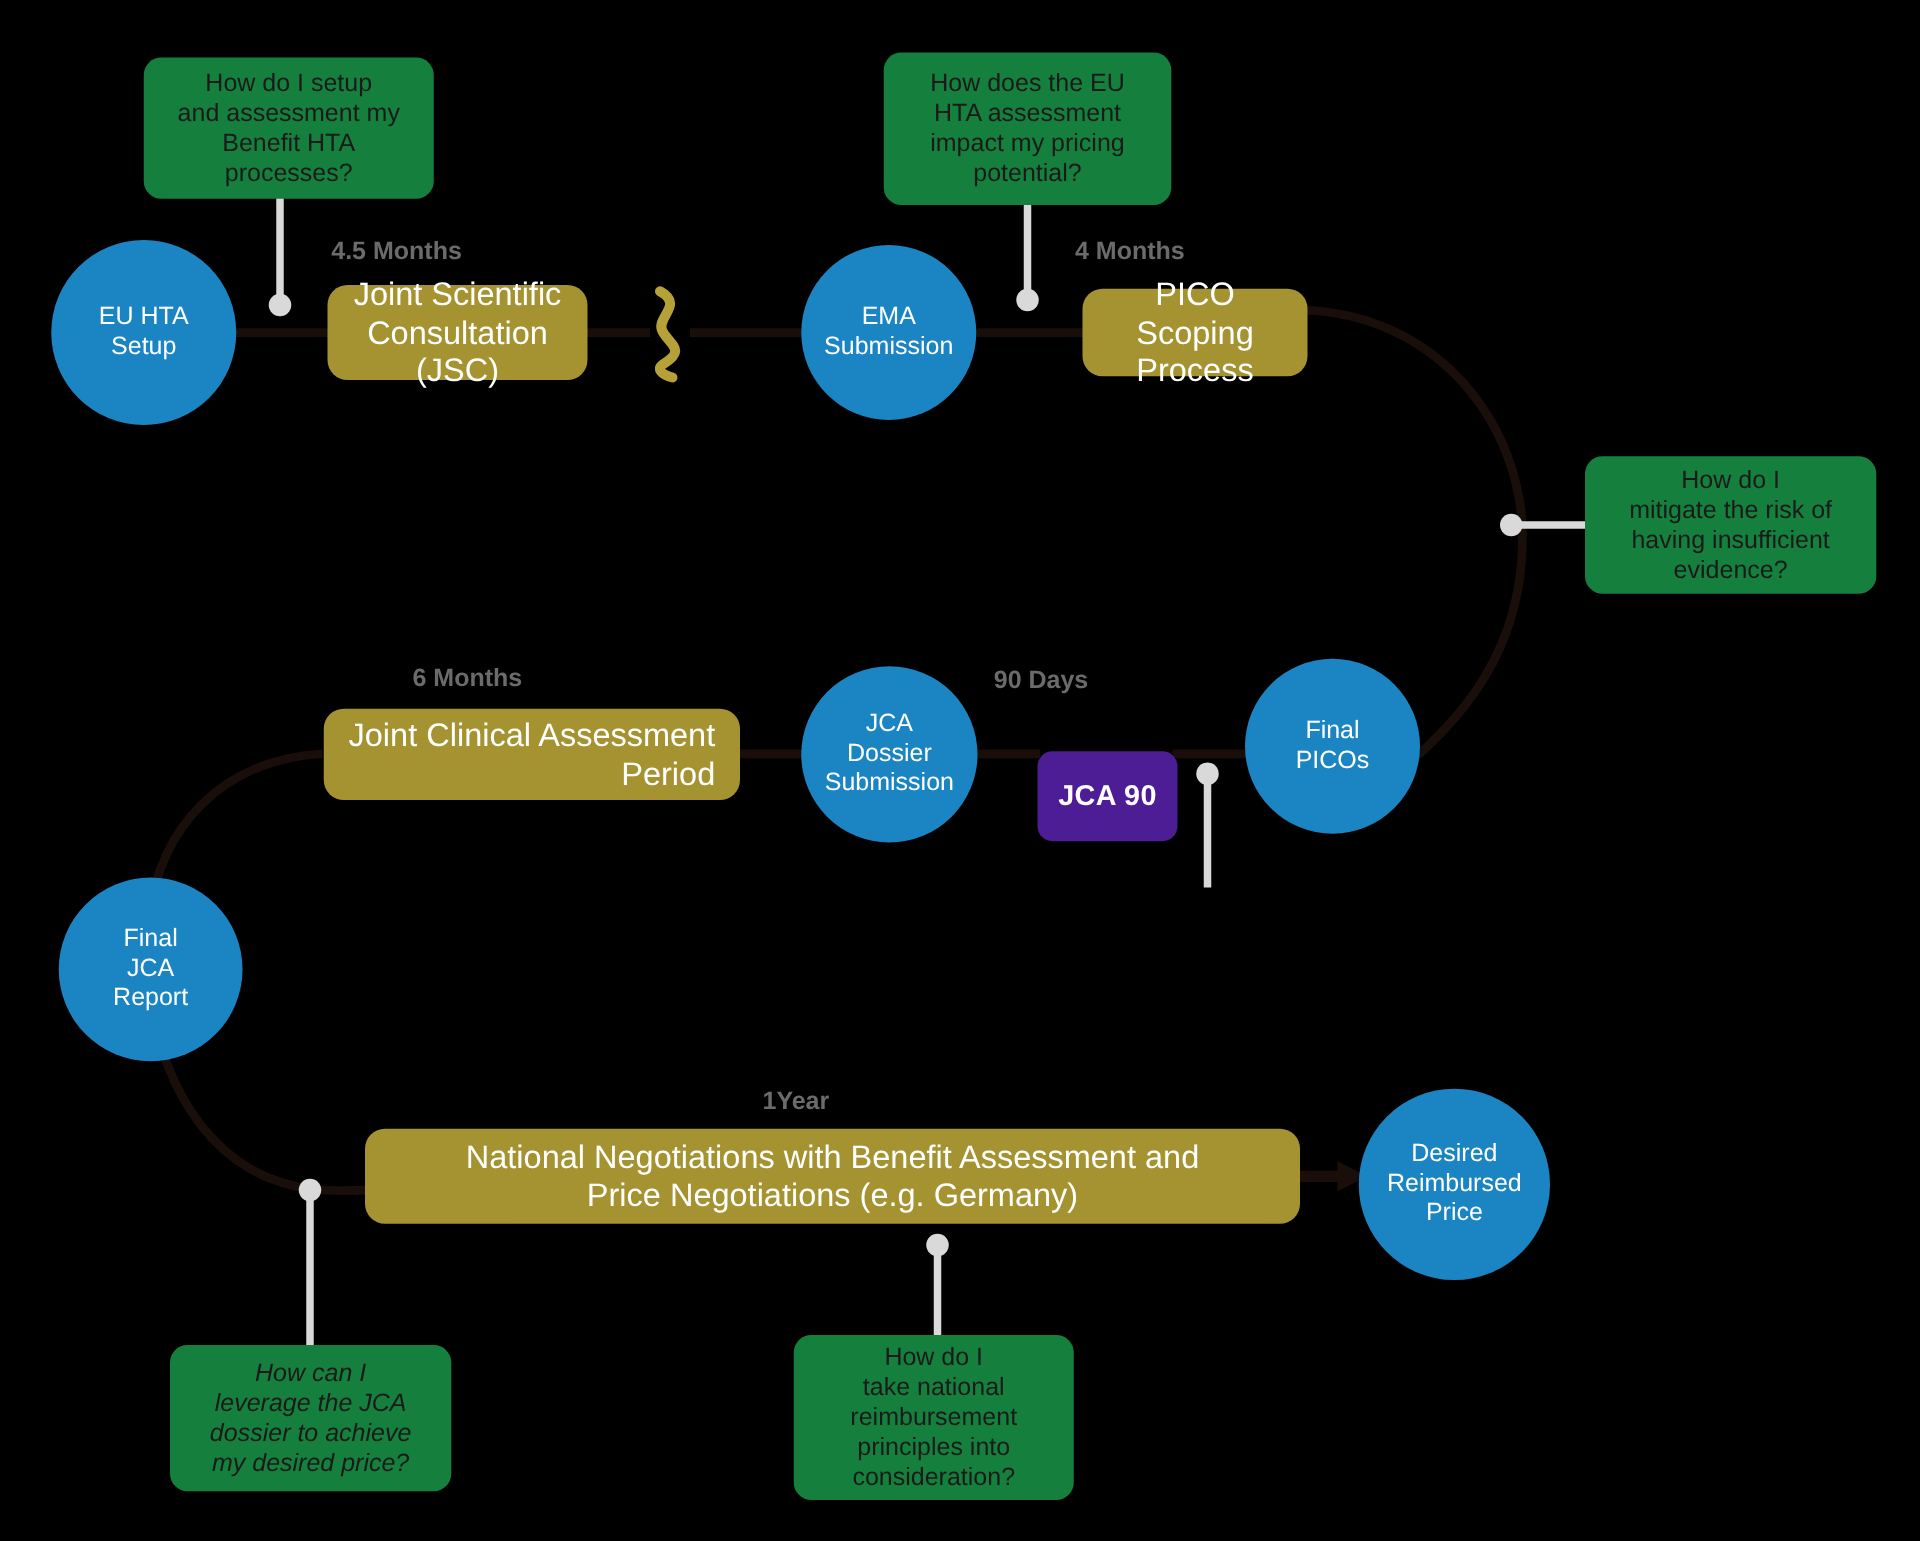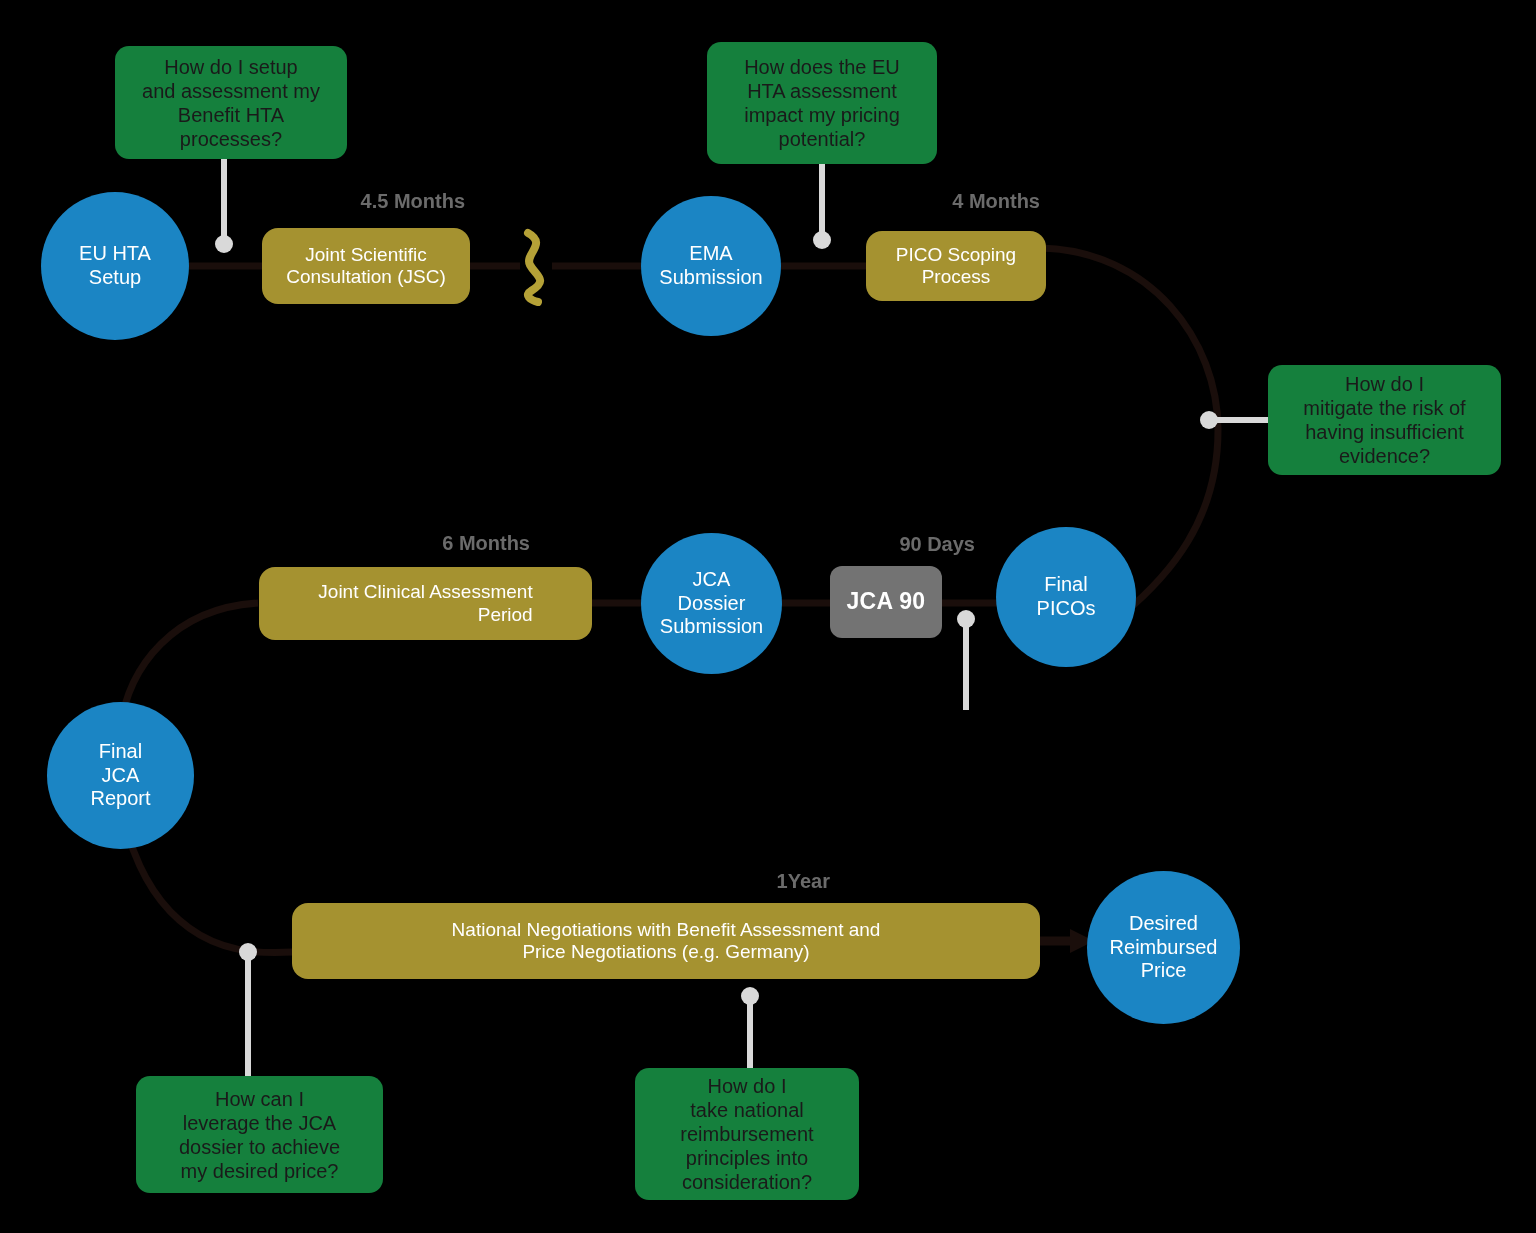--- a/index.html
+++ b/index.html
@@ -33,36 +33,37 @@
     line-height: 1.18;
   }
   .circle {
     border-radius: 50%;
     background: #1b85c4;
     font-size: 20px;
   }
   .bar {
     border-radius: 16px;
     background: #a59230;
-    font-size: 19px;
+    font-size: 26px;
     padding: 6px 14px;
   }
   .redbox {
     border-radius: 12px;
-    background: #737373;
+    background: #4c1d95;
     font-size: 23px;
     font-weight: bold;
     letter-spacing: .3px;
+    margin-top: 35px;
   }
   .duration {
     position: absolute;
     color: #6b6b6b;
     font-size: 20px;
     font-weight: bold;
-    text-align: right;
+    text-align: left;
     white-space: nowrap;
   }
   .callout {
     position: absolute;
     box-sizing: border-box;
     background: #15803d;
     border-radius: 14px;
     color: #1a1a1a;
     font-size: 20px;
     line-height: 1.2;
@@ -232,21 +233,21 @@
   </div>
 
   <div class="node circle" style="left:1087px; top:871px; width:153px; height:153px;">
     <div>
       <div>Desired</div>
       <div>Reimbursed</div>
       <div>Price</div>
     </div>
   </div>
 
-  <div class="callout" style="left:136px; top:1076px; width:247px; height:117px;">
+  <div class="callout" style="left:136px; top:1076px; width:225px; height:117px;font-style:italic;">
     <div>
       <div>How can I</div>
       <div>leverage the JCA</div>
       <div>dossier to achieve</div>
       <div>my desired price?</div>
     </div>
   </div>
 
   <div class="callout" style="left:635px; top:1068px; width:224px; height:132px;">
     <div>

